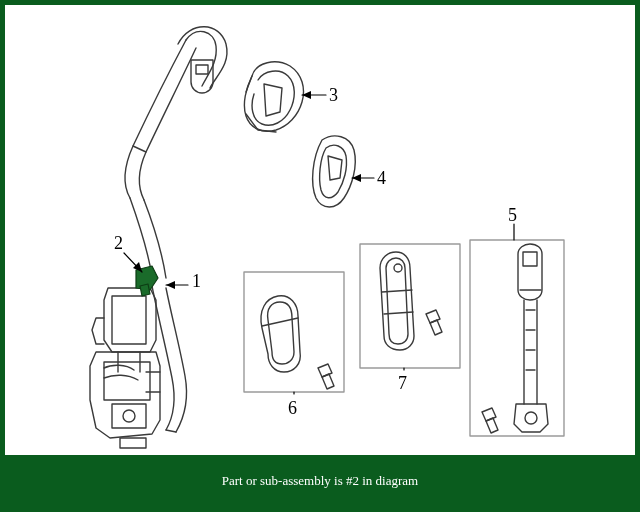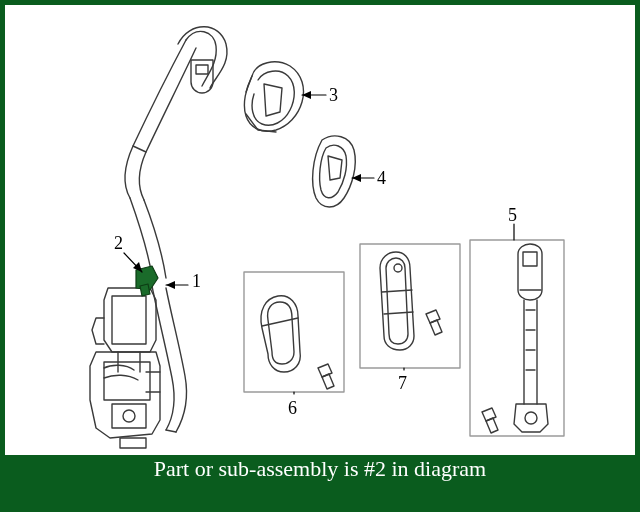--- a/index.html
+++ b/index.html
@@ -43,23 +43,23 @@
     position: absolute;
     left: 5px;
     right: 5px;
     bottom: 5px;
     height: 52px;
     background: #0a5c1e;
     color: #ffffff;
     display: flex;
     flex-direction: column;
     align-items: center;
-    justify-content: flex-start;
+    justify-content: center;
     font-family: "Liberation Serif", serif;
-    font-size: 22px;
+    font-size: 13px;
     line-height: 1.28;
   }
   .footer div { width: 100%; text-align: center; }
 </style>
 </head>
 <body>
 
 <div id="stage">
 
   <svg class="diagram-svg" width="640" height="512" viewBox="0 0 640 512">

